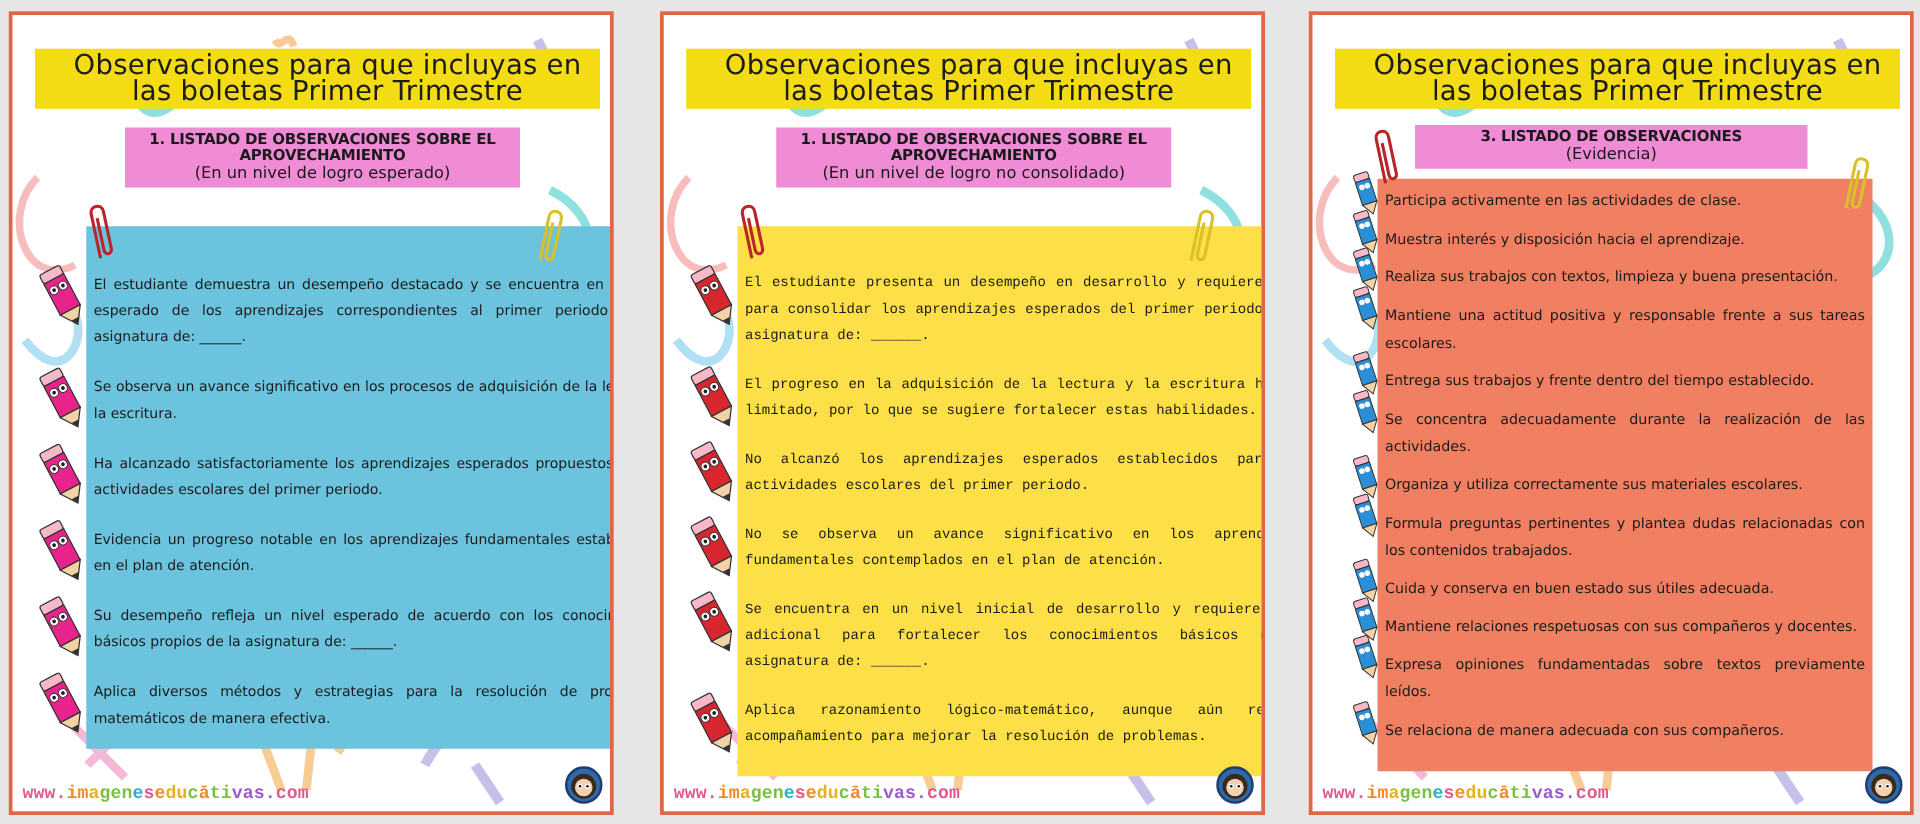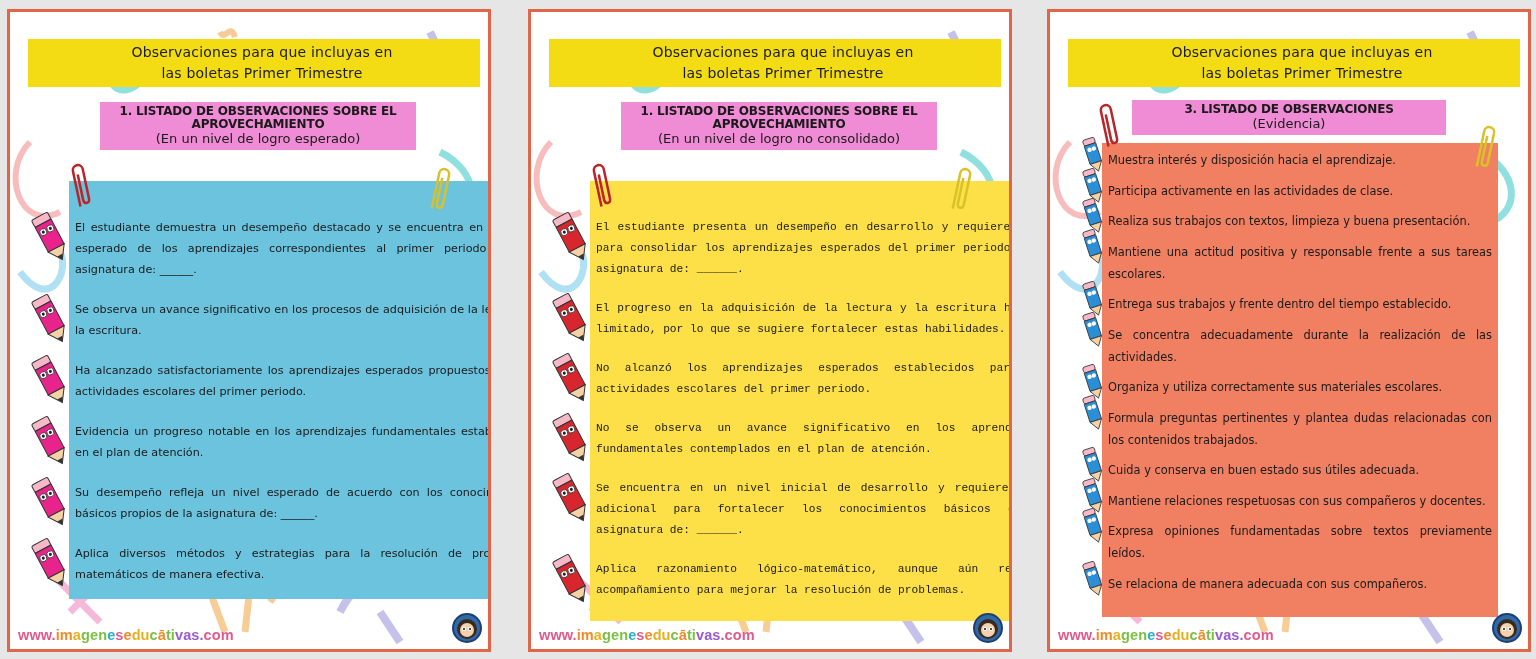--- a/index.html
+++ b/index.html
@@ -27,21 +27,21 @@
     .deco { position: absolute; pointer-events: none; }
     .deco svg { display: block; }
 
     .title {
       position: absolute;
       left: 18px; top: 27px;
       width: 452px; height: 48px;
       background: #f4dc15;
       text-align: center;
       font-family: "DejaVu Sans", sans-serif;
-      font-size: 14px;
+      font-size: 22px;
       line-height: 21px;
       color: #1c1c1c;
       padding-top: 3px;
       box-sizing: border-box;
       letter-spacing: 0.2px;
       padding-left: 16px;
     }
     .subtitle {
       position: absolute;
       left: 90px; top: 90px;
@@ -103,21 +103,21 @@
 
     .clip { position: absolute; }
 
     .website {
       position: absolute;
       left: 8px;
       bottom: 6px;
       font-size: 14.5px;
       font-weight: bold;
       letter-spacing: 0.1px;
-      font-family: Liberation Sans, sans-serif;
+      font-family: Liberation Mono, monospace;
     }
     .website span { display: inline; }
     .avatar {
       position: absolute;
       right: 6px;
       bottom: 6px;
       width: 30px; height: 30px;
       border-radius: 50%;
       background: #2f6aa8;
       border: 2px solid #1f3f73;
@@ -442,30 +442,30 @@
 
   <div class="panel">
     <div class="obs"><svg class="pencil" viewBox="0 0 22 38">
           <g transform="rotate(-18 11 19)">
             <rect x="5" y="3" width="12" height="6" rx="2" fill="#f7b9c8" stroke="#333" stroke-width="0.8"></rect>
             <rect x="5" y="9" width="12" height="19" fill="#2b8fd8" stroke="#333" stroke-width="0.8"></rect>
             <polygon points="5,28 17,28 11,37" fill="#f3d3a6" stroke="#333" stroke-width="0.8"></polygon>
             <circle cx="9" cy="14" r="2.2" fill="#fff"></circle>
             <circle cx="13.5" cy="14" r="2.2" fill="#fff"></circle>
           </g>
+        </svg><span>Participa activamente en las actividades de clase.</span></div>
+    <div class="obs"><svg class="pencil" viewBox="0 0 22 38">
+          <g transform="rotate(-18 11 19)">
+            <rect x="5" y="3" width="12" height="6" rx="2" fill="#f7b9c8" stroke="#333" stroke-width="0.8"></rect>
+            <rect x="5" y="9" width="12" height="19" fill="#2b8fd8" stroke="#333" stroke-width="0.8"></rect>
+            <polygon points="5,28 17,28 11,37" fill="#f3d3a6" stroke="#333" stroke-width="0.8"></polygon>
+            <circle cx="9" cy="14" r="2.2" fill="#fff"></circle>
+            <circle cx="13.5" cy="14" r="2.2" fill="#fff"></circle>
+          </g>
         </svg><span>Muestra interés y disposición hacia el aprendizaje.</span></div>
-    <div class="obs"><svg class="pencil" viewBox="0 0 22 38">
-          <g transform="rotate(-18 11 19)">
-            <rect x="5" y="3" width="12" height="6" rx="2" fill="#f7b9c8" stroke="#333" stroke-width="0.8"></rect>
-            <rect x="5" y="9" width="12" height="19" fill="#2b8fd8" stroke="#333" stroke-width="0.8"></rect>
-            <polygon points="5,28 17,28 11,37" fill="#f3d3a6" stroke="#333" stroke-width="0.8"></polygon>
-            <circle cx="9" cy="14" r="2.2" fill="#fff"></circle>
-            <circle cx="13.5" cy="14" r="2.2" fill="#fff"></circle>
-          </g>
-        </svg><span>Participa activamente en las actividades de clase.</span></div>
     <div class="obs"><svg class="pencil" viewBox="0 0 22 38">
           <g transform="rotate(-18 11 19)">
             <rect x="5" y="3" width="12" height="6" rx="2" fill="#f7b9c8" stroke="#333" stroke-width="0.8"></rect>
             <rect x="5" y="9" width="12" height="19" fill="#2b8fd8" stroke="#333" stroke-width="0.8"></rect>
             <polygon points="5,28 17,28 11,37" fill="#f3d3a6" stroke="#333" stroke-width="0.8"></polygon>
             <circle cx="9" cy="14" r="2.2" fill="#fff"></circle>
             <circle cx="13.5" cy="14" r="2.2" fill="#fff"></circle>
           </g>
         </svg><span>Realiza sus trabajos con textos, limpieza y buena presentación.</span></div>
     <div class="obs"><svg class="pencil" viewBox="0 0 22 38">

